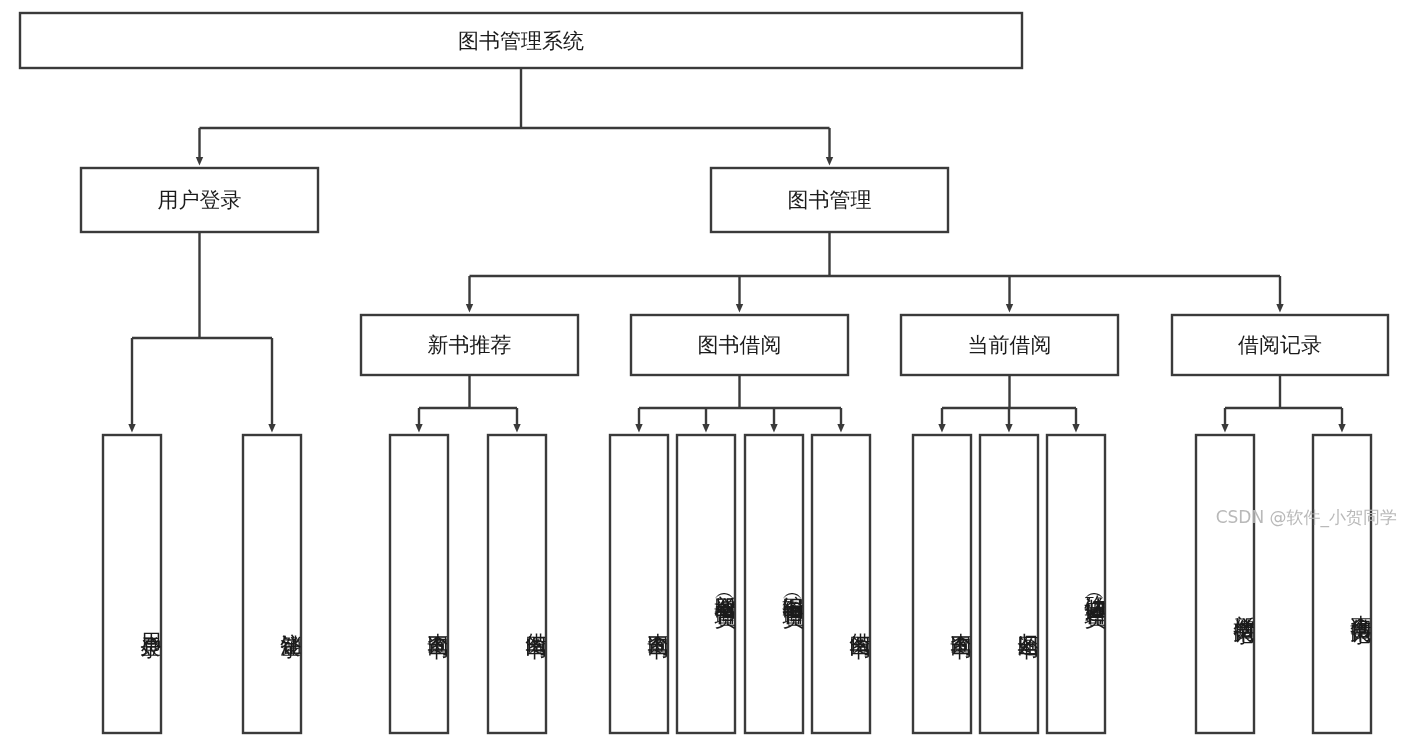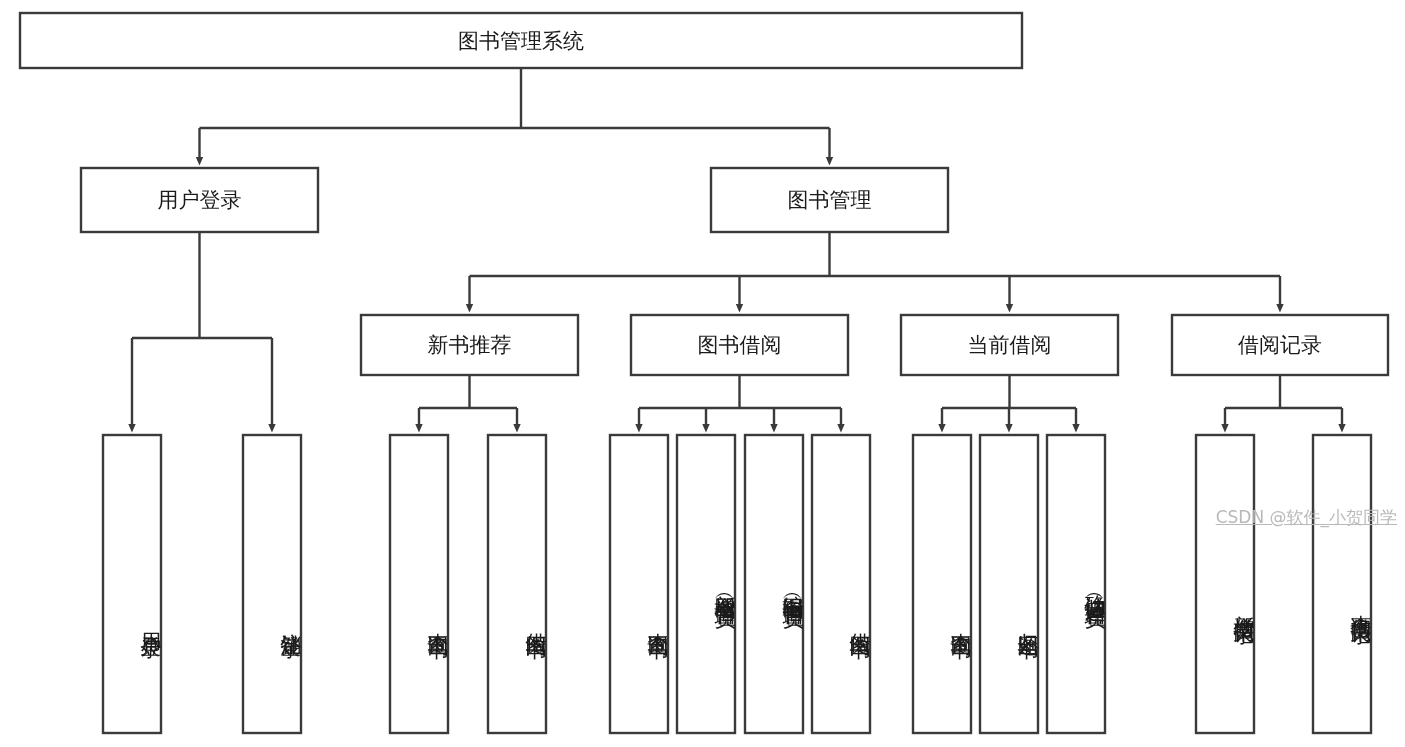--- a/index.html
+++ b/index.html
@@ -64,21 +64,20 @@
     pointer-events: none;
   }
   .watermark {
     position: absolute;
     right: 8px;
     bottom: 4px;
     font-family: "DejaVu Sans", "Liberation Sans", sans-serif;
     font-size: 17px;
     color: #b9b9b9;
     white-space: nowrap;
-    text-decoration: underline;
   }
 </style>
 </head>
 <body>
 
 <div id="diagram-root">
 
   <svg id="tree-svg" viewBox="0 0 1405 747">
     <defs>
       <marker id="arrow" markerWidth="11" markerHeight="11" refX="1.2" refY="4.2" orient="auto" markerUnits="userSpaceOnUse">

